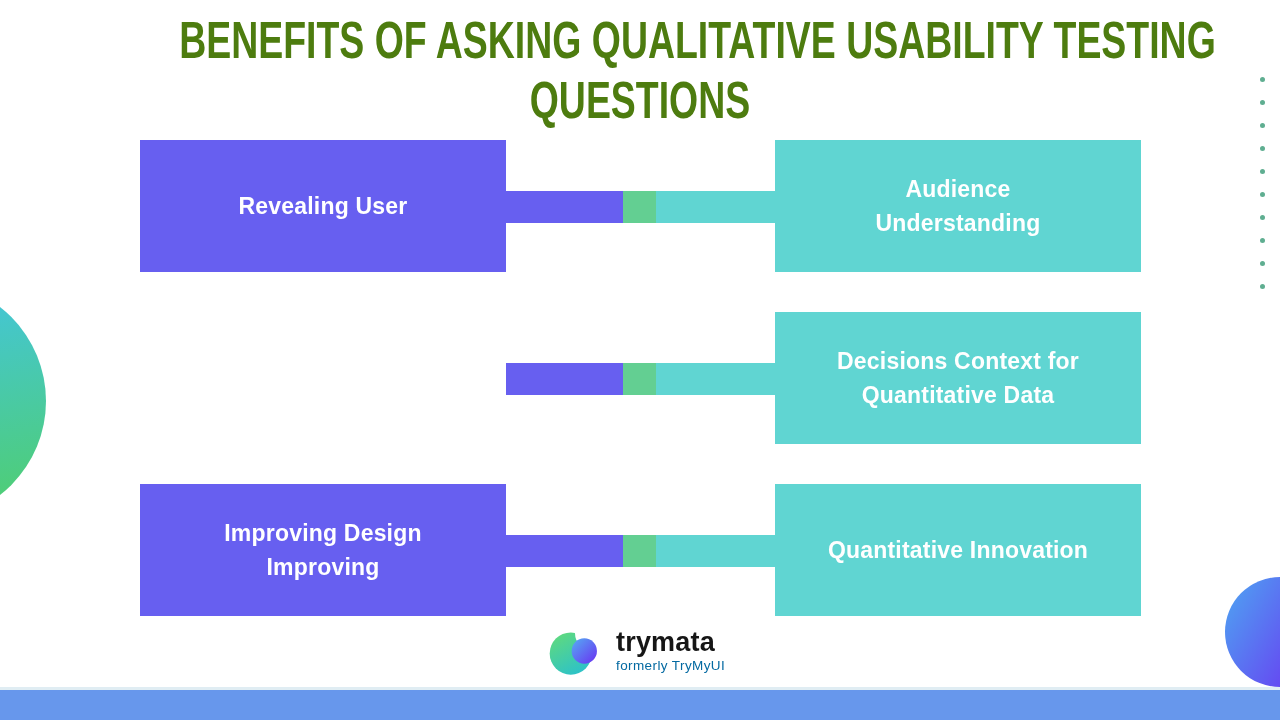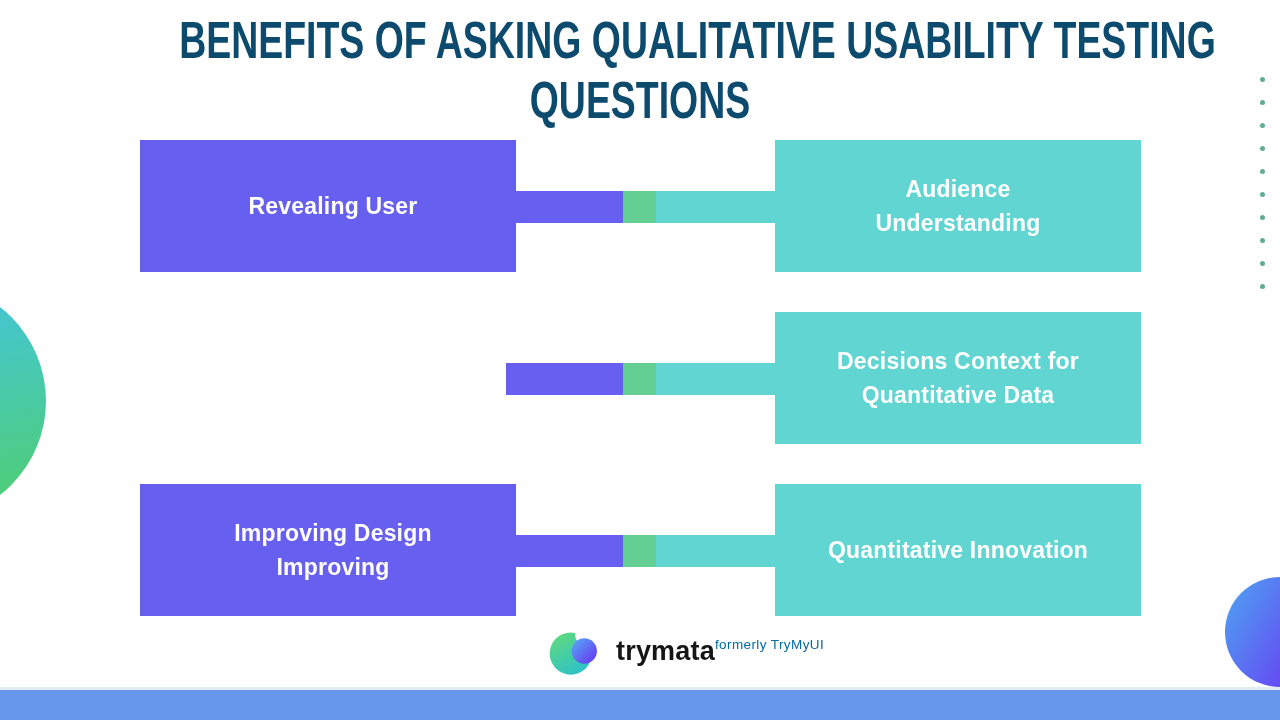--- a/index.html
+++ b/index.html
@@ -5,37 +5,37 @@
   html,body{margin:0;padding:0;}
   body{
     width:1280px;height:720px;position:relative;overflow:hidden;
     background:#ffffff;font-family:"Liberation Sans",sans-serif;
   }
   .canvas{position:absolute;inset:0;}
 
   
   .title{
     position:absolute;top:10px;left:0;width:1280px;margin:0;
-    text-align:center;color:#0c4a6e;font-weight:700;font-size:52px;
+    text-align:center;color:#4d7c0f;font-weight:700;font-size:52px;
     line-height:60px;letter-spacing:0px;
   }
   .tline{display:block;transform:scaleX(0.72);white-space:nowrap;}
 
   
   .row{position:absolute;left:140px;width:1001px;height:132px;}
   .row-1{top:140px;}
   .row-2{top:312px;}
   .row-3{top:484px;}
   .box{
     position:absolute;top:0;height:132px;width:366px;
     display:flex;flex-direction:column;justify-content:center;align-items:center;
     color:#ffffff;font-size:23px;font-weight:600;line-height:34px;
     letter-spacing:0.2px;text-align:center;
   }
-  .box-left{left:0;background:var(--purple,#675ff0);padding-left:10px;}
+  .box-left{left:0;background:var(--purple,#675ff0);}
   .box-right{left:635px;background:var(--teal,#60d5d2);}
   .bline{display:block;}
   .seg{position:absolute;top:51px;height:32px;}
   .seg-purple{left:366px;width:117px;background:var(--purple,#675ff0);}
   .seg-green{left:483px;width:33px;background:var(--green,#63cf92);}
   .seg-teal{left:516px;width:119px;background:var(--teal,#60d5d2);}
 
   
   .deco-circle-left{
     position:absolute;left:-192px;top:282px;width:238px;height:238px;border-radius:50%;
@@ -51,21 +51,21 @@
     background:var(--dot,#5fae91);
   }
 
   
   .light-strip{position:absolute;left:0;top:687px;width:1280px;height:3px;background:#e0edf3;}
   .bottom-bar{position:absolute;left:0;top:690px;width:1280px;height:30px;background:var(--bar,#6797ec);}
 
   
   .logo{position:absolute;left:548px;top:624px;display:flex;align-items:center;}
   .logo-icon{width:54px;height:54px;display:block;}
-  .logo-text{margin-left:14px;display:flex;flex-direction:row;}
+  .logo-text{margin-left:14px;display:flex;flex-direction:column;}
   .logo-name{font-size:27px;font-weight:700;color:#161616;line-height:30px;letter-spacing:0.2px;}
   .logo-tagline{font-size:13.5px;font-weight:400;color:#0369a1;line-height:18px;letter-spacing:0.4px;}
 </style>
 </head>
 <body>
 
 <div class="canvas">
 
   <div class="deco-circle-left"></div>
 

